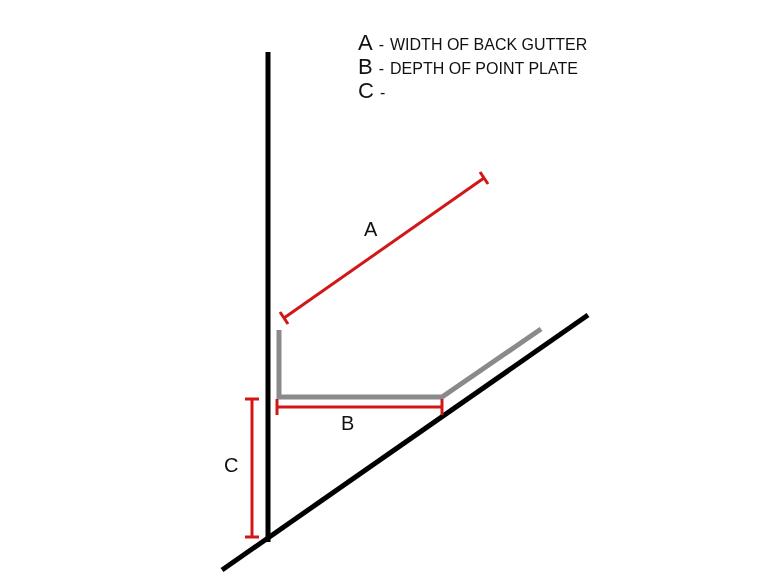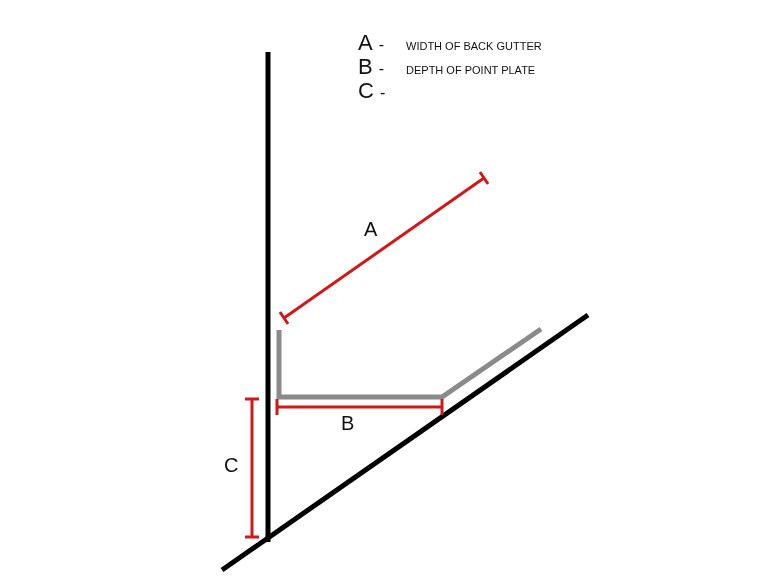--- a/index.html
+++ b/index.html
@@ -2,21 +2,21 @@
 <html><head>
   <meta charset="utf-8">
   <style>
     html, body { margin:0; padding:0; background:#ffffff; }
     body { width:768px; height:576px; position:relative; overflow:hidden; font-family:"Liberation Sans", sans-serif; }
     svg { position:absolute; left:0; top:0; }
     .legend { position:absolute; left:358px; top:30px; color:#111; }
     .legend-row { height:24px; display:flex; align-items:baseline; white-space:nowrap; }
     .legend-key { font-size:22px; margin-right:6px; }
     .legend-dash { font-size:16px; margin-right:6px; }
-    .legend-desc { font-size:11px;margin-left:16px; }
+    .legend-desc { font-size:16px; }
     .dim-label { position:absolute; font-size:20px; color:#111; }
   </style>
 </head>
 <body>
 
 <svg width="768" height="576">
 
   <line x1="268" y1="52" x2="268" y2="542" stroke="#000" stroke-width="5"></line>
 
   <line x1="222" y1="570" x2="588" y2="315" stroke="#000" stroke-width="5"></line>

